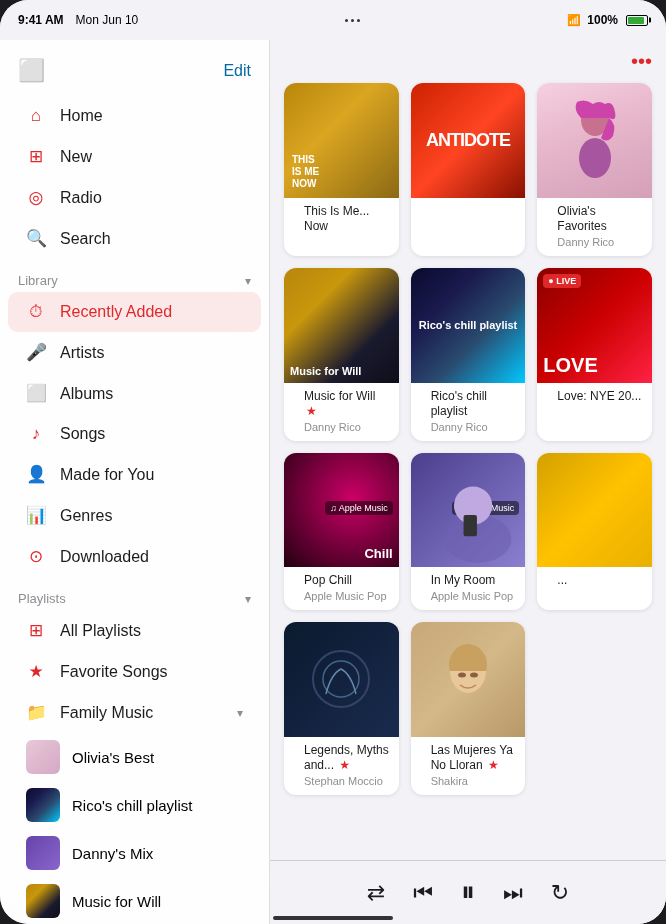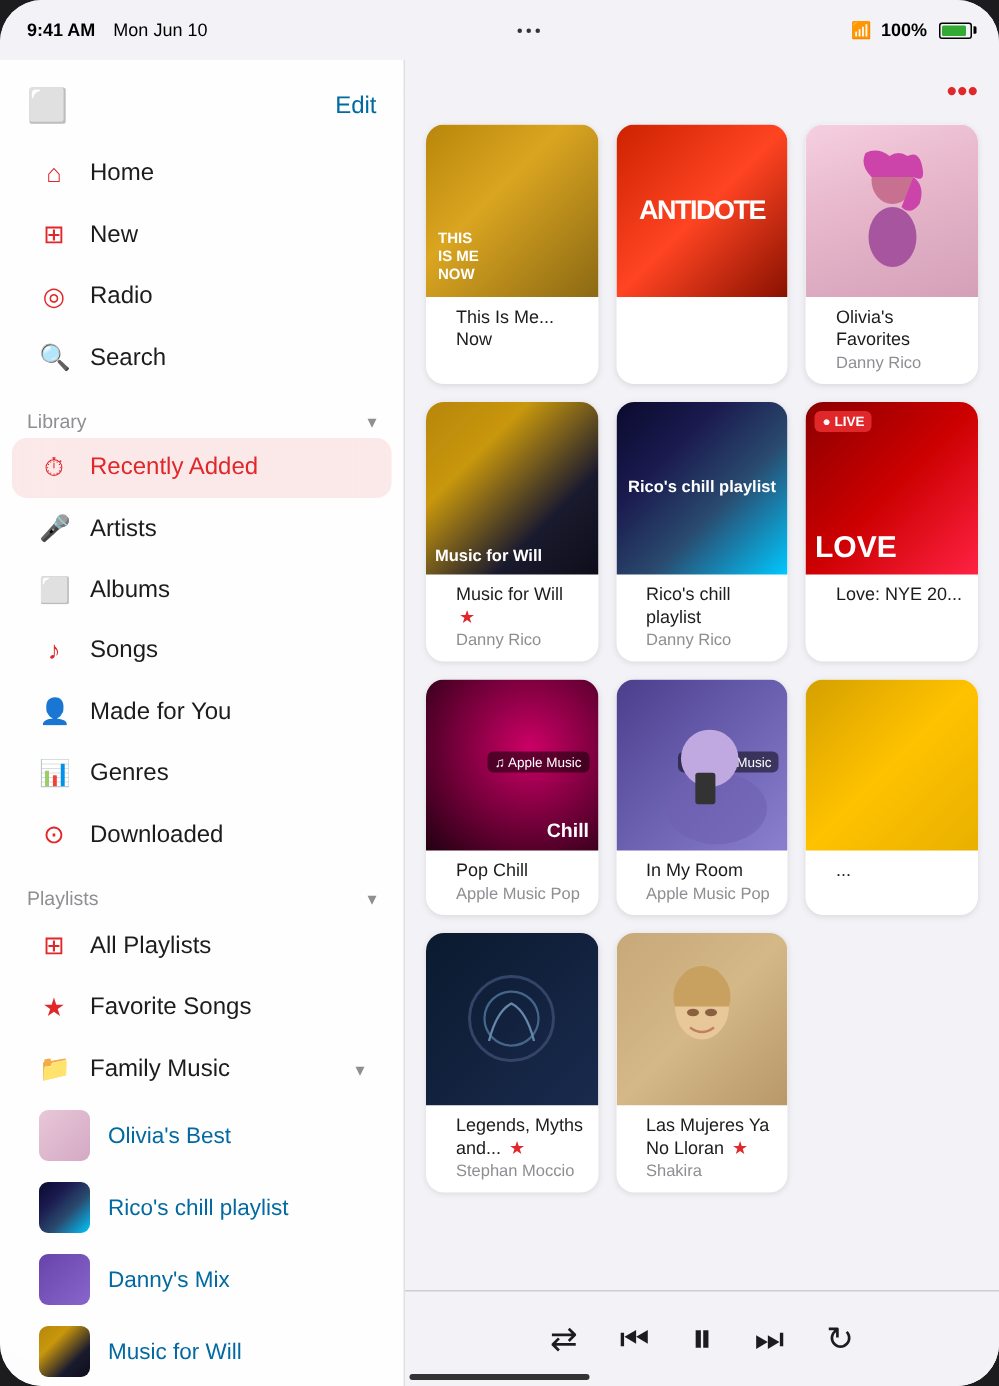--- a/index.html
+++ b/index.html
@@ -127,21 +127,21 @@
     .nav-item-active .nav-icon { color: #e0272a; }
     .nav-item-active .nav-label { color: #e0272a; font-weight: 500; }
 
     
     .playlist-item {
       display: flex;
       align-items: center;
       padding: 7px 18px 7px 26px;
       gap: 12px;
       font-size: 15px;
-      color: #0369a1;
+      color: #000000;
       cursor: pointer;
     }
     .playlist-thumb {
       width: 34px; height: 34px;
       border-radius: 6px;
       overflow: hidden;
       flex-shrink: 0;
     }
     .playlist-thumb-color {
       width: 100%; height: 100%;

